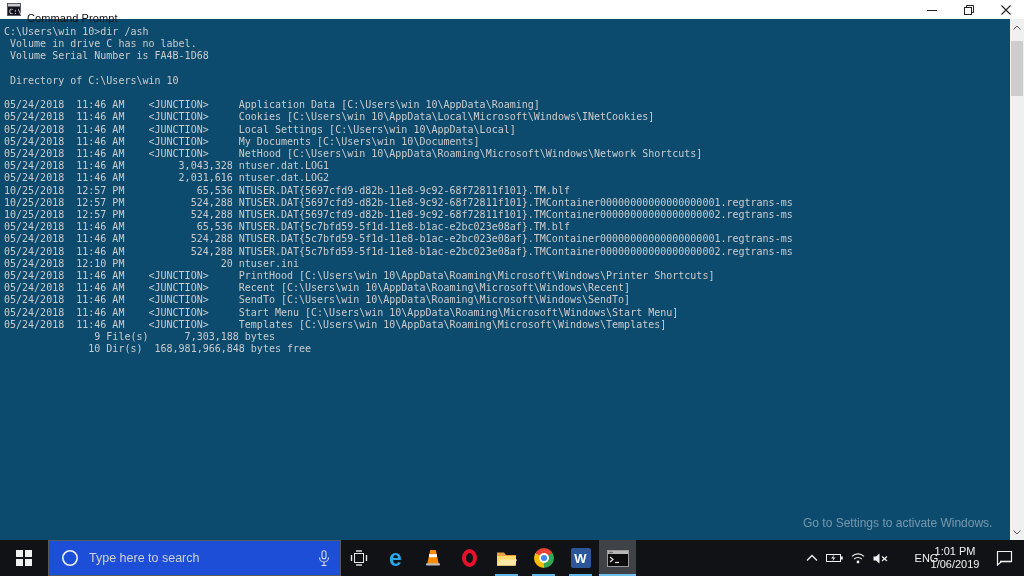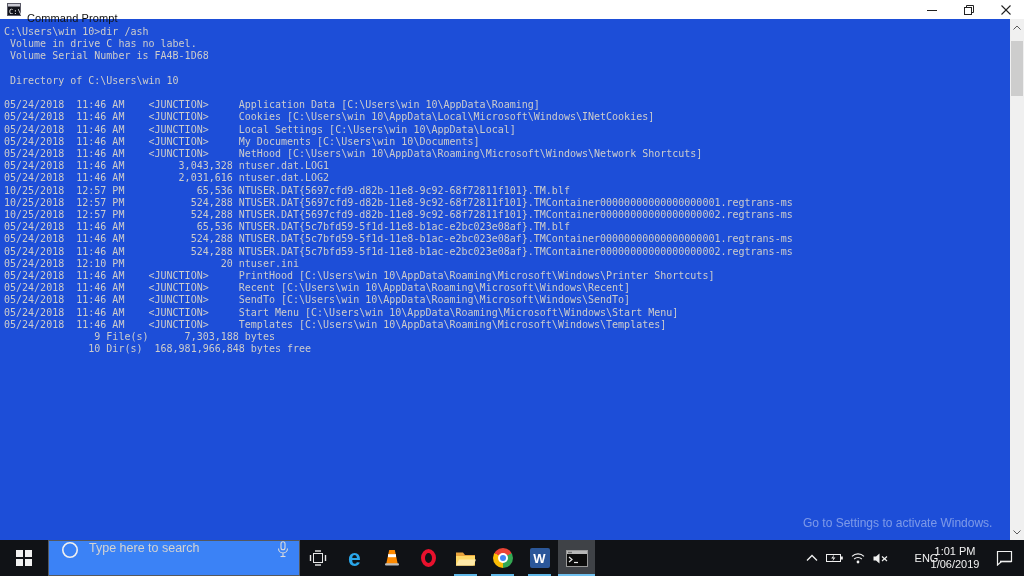--- a/index.html
+++ b/index.html
@@ -13,21 +13,21 @@
     position:absolute;top:0;left:0;right:0;height:19px;background:#ffffff;
     display:flex;align-items:center;z-index:5;
   }
   .titlebar .app-icon{width:14px;height:13px;margin:0 6px 0 7px;flex:0 0 auto;}
   .titlebar .title{font-size:11px;color:#111;letter-spacing:0.1px;margin-top:17px;}
   .titlebar .controls{margin-left:auto;display:flex;height:100%;}
   .ctrl-btn{width:37px;height:100%;display:flex;align-items:center;justify-content:center;cursor:default;}
   .ctrl-btn svg{display:block;}
   
   .console{
-    position:absolute;top:19px;left:0;right:0;bottom:36px;background:#1d4ed8;
+    position:absolute;top:19px;left:0;right:0;bottom:36px;background:#0c4a6e;
   }
   .console-text{
     position:absolute;top:7px;left:4px;right:18px;
     font-family:"DejaVu Sans Mono","Liberation Mono",monospace;
     font-size:10px;line-height:12.2px;color:#cccccc;
   }
   .console-text pre{margin:0;font:inherit;white-space:pre;}
   .prompt-line{white-space:pre;}
   .cursor{
     display:inline-block;width:6px;height:2px;background:#cccccc;
@@ -49,21 +49,21 @@
   
   .taskbar{
     position:absolute;left:0;right:0;bottom:0;height:36px;background:#101216;
     display:flex;align-items:stretch;z-index:6;
   }
   .tb-btn{display:flex;align-items:center;justify-content:center;position:relative;cursor:default;}
   .start-btn{width:48px;}
   .win-logo{width:16px;height:16px;display:grid;grid-template-columns:7px 7px;grid-template-rows:7px 7px;gap:2px;}
   .win-logo span{background:#f2f2f2;display:block;}
   .search-box{
-    width:252px;background:#3b82f6;display:flex;align-items:flex-start;
+    width:293px;background:#1d4ed8;display:flex;align-items:center;
     border:1px solid #55585d;box-sizing:border-box;
   }
   .search-box .cortana{margin:0 10px 0 12px;flex:0 0 auto;}
   .search-input{
     flex:1;background:transparent;border:none;outline:none;
     font-family:"Liberation Sans",sans-serif;font-size:12.5px;color:#e8e8e8;
     padding:0;min-width:0;
   }
   .search-input::placeholder{color:#d2d2d2;opacity:1;}
   .search-box .mic{margin:0 10px;flex:0 0 auto;}

